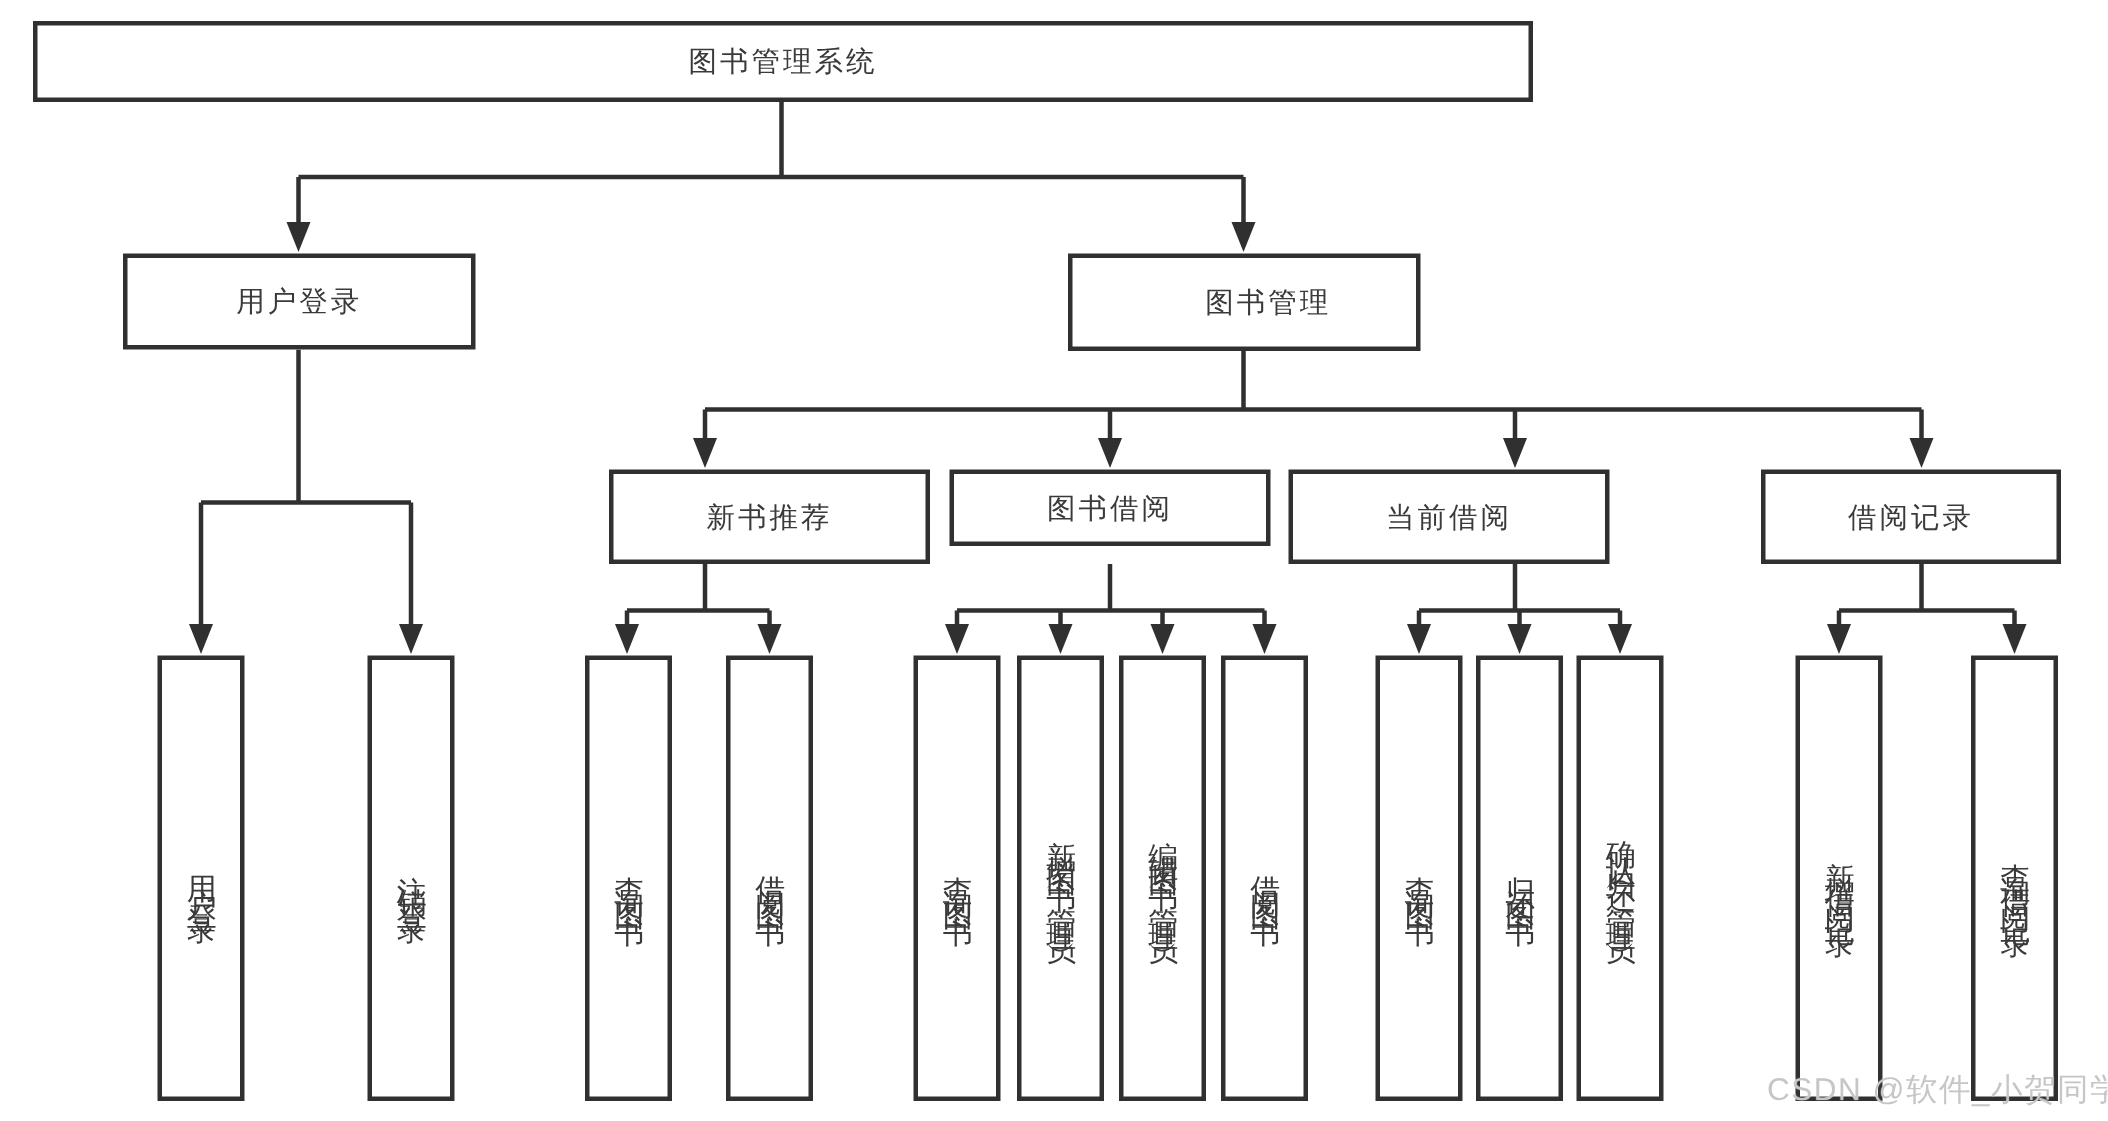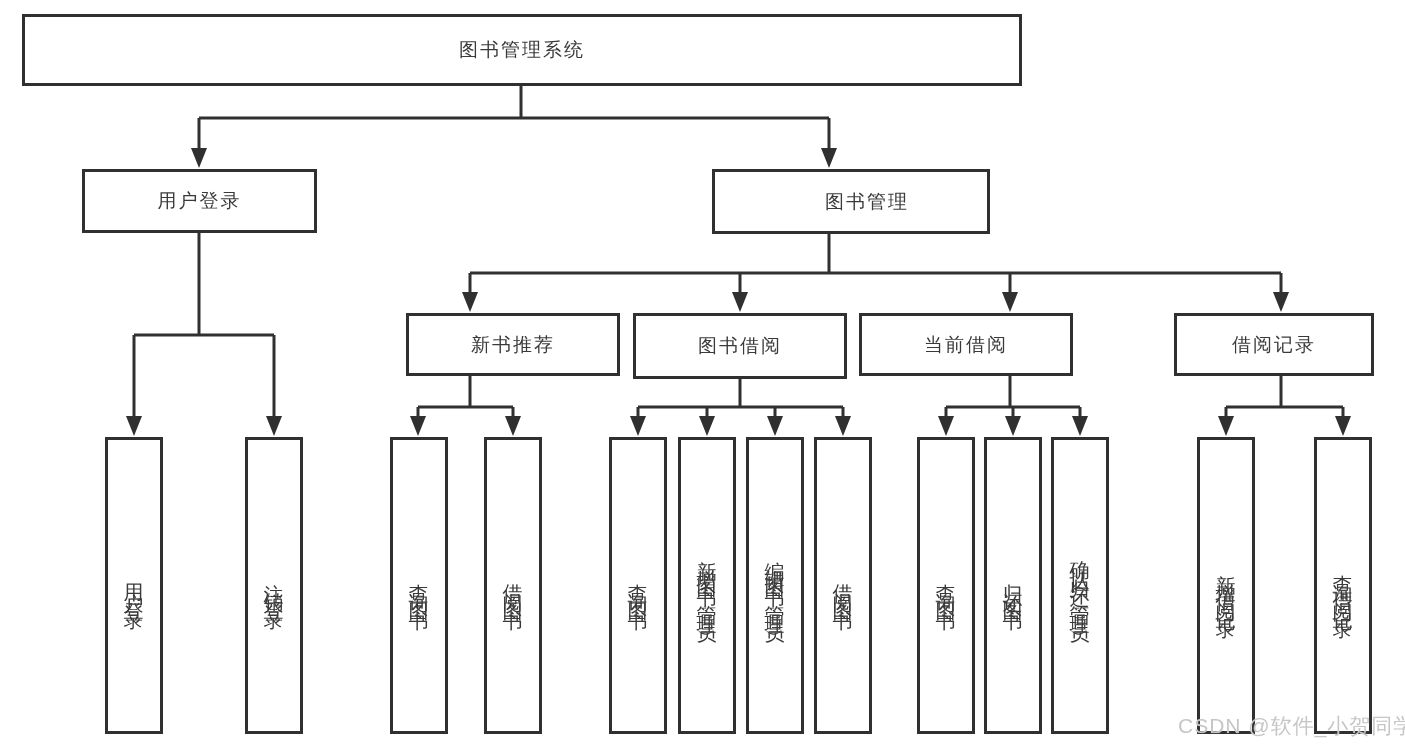--- a/index.html
+++ b/index.html
@@ -63,35 +63,35 @@
       <polygon points="767,416 783,416 775,436"></polygon>
       <polygon points="835,416 851,416 843,436"></polygon>
       <polygon points="938,416 954,416 946,436"></polygon>
       <polygon points="1005,416 1021,416 1013,436"></polygon>
       <polygon points="1072,416 1088,416 1080,436"></polygon>
       <polygon points="1218,416 1234,416 1226,436"></polygon>
       <polygon points="1335,416 1351,416 1343,436"></polygon>
     </g>
   </svg>
 
-  <div class="node" style="left:22px; top:14px; width:1000px; height:72px;">
+  <div class="node" style="left:22px; top:14px; width:1000px; height:54px;">
     <span class="h-label">图书管理系统</span>
   </div>
 
   <div class="node" style="left:82px; top:169px; width:235px; height:64px;">
     <span class="h-label">用户登录</span>
   </div>
-  <div class="node" style="left:712px; top:169px; width:278px; height:65px;padding-left:32px;">
+  <div class="node" style="left:712px; top:169px; width:235px; height:65px;padding-left:32px;">
     <span class="h-label">图书管理</span>
   </div>
 
   <div class="node" style="left:363px; top:313px; width:214px; height:63px;margin-left:43px;">
     <span class="h-label">新书推荐</span>
   </div>
-  <div class="node" style="left:633px; top:313px; width:214px; height:66px;text-align:right;">
+  <div class="node" style="left:633px; top:313px; width:214px; height:51px;text-align:right;">
     <span class="h-label">图书借阅</span>
   </div>
   <div class="node" style="left:859px; top:313px; width:214px; height:63px;">
     <span class="h-label">当前借阅</span>
   </div>
   <div class="node" style="left:1174px; top:313px; width:200px; height:63px;">
     <span class="h-label">借阅记录</span>
   </div>
 
   <div class="node leaf" style="left:105px; top:437px; width:58px; height:297px;">用户登录</div>

